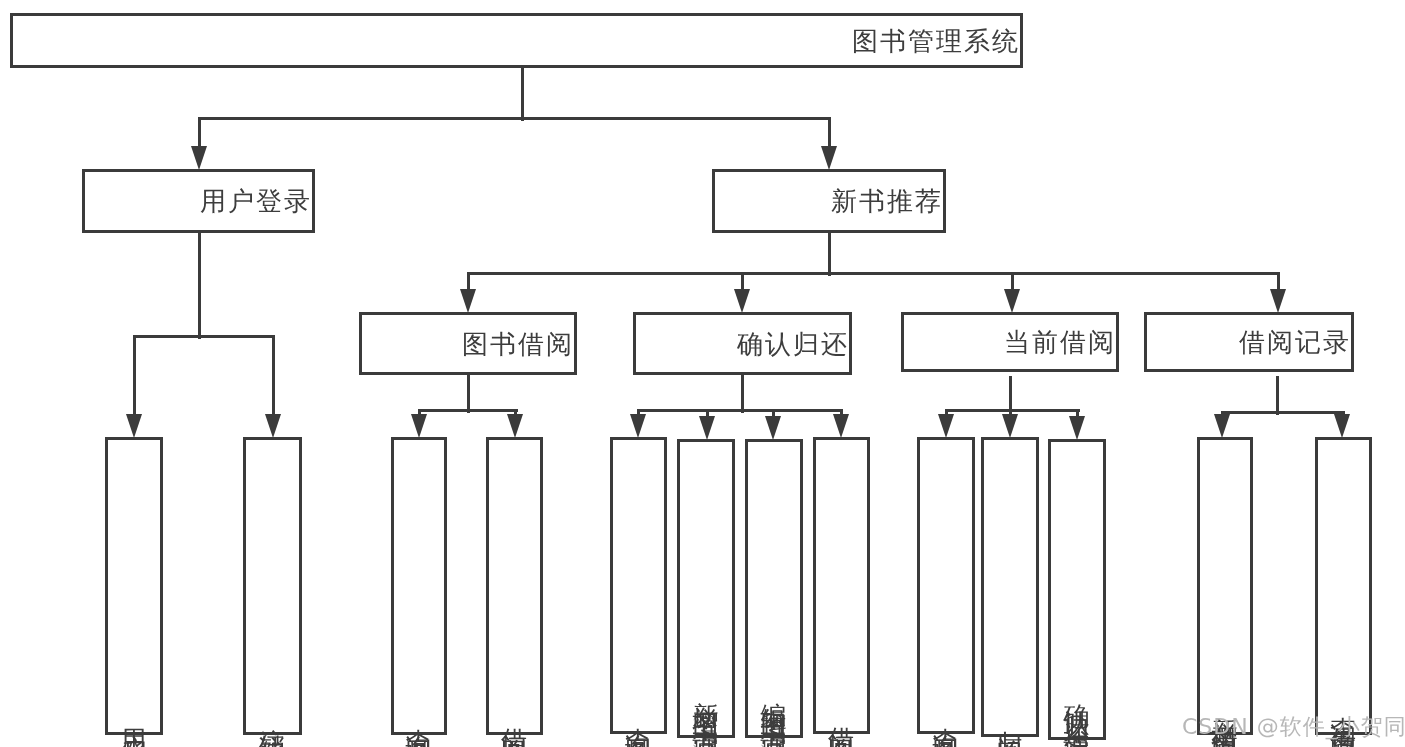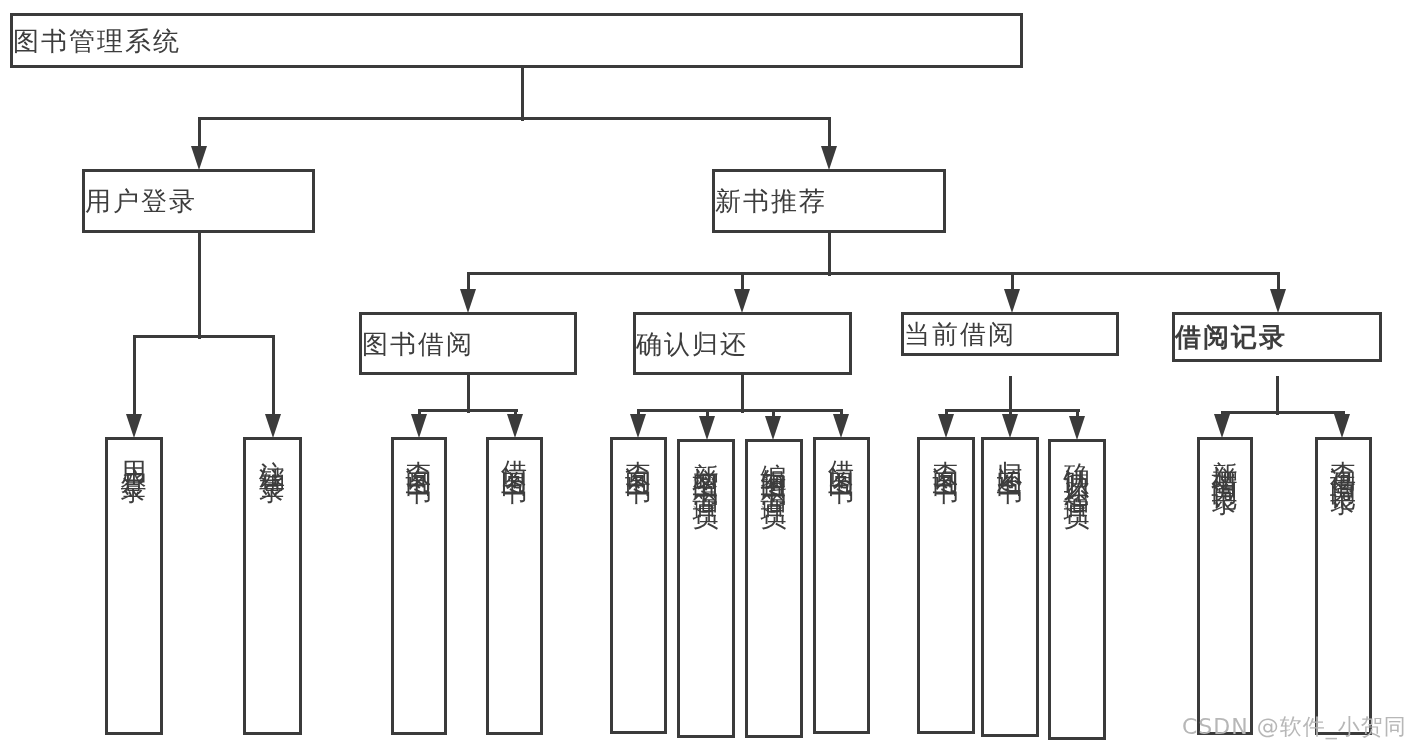--- a/index.html
+++ b/index.html
@@ -8,21 +8,21 @@
     width:1405px;height:747px;
     background:var(--bg,#fff);
     overflow:hidden;
     font-family:"DejaVu Sans","Liberation Sans",sans-serif;
   }
   .node{
     position:absolute;
     box-sizing:border-box;
     border:3px solid var(--line,#3b3b3b);
     background:#ffffff;
-    display:flex;align-items:center;justify-content:flex-start;
+    display:flex;align-items:center;justify-content:flex-end;
     font-size:26px;
     color:var(--text,#3d3d3d);
     letter-spacing:2px;
     z-index:1;
     line-height:1;
   }
   .node.v{
     writing-mode:vertical-rl;
     letter-spacing:6px;
     text-align:center;
@@ -160,24 +160,24 @@
       </div>
       <div class="node" style="left: 712px; top: 169px; width: 234px; height: 64px;">
         <span>新书推荐</span>
       </div>
       <div class="node" style="left: 359px; top: 312px; width: 218px; height: 63px;">
         <span>图书借阅</span>
       </div>
       <div class="node" style="left: 633px; top: 312px; width: 219px; height: 63px;">
         <span>确认归还</span>
       </div>
-      <div class="node" style="left: 901px; top: 312px; width: 218px; height: 44px;">
+      <div class="node" style="left: 901px; top: 312px; width: 218px; height: 60px;">
         <span>当前借阅</span>
       </div>
-      <div class="node" style="left: 1172px; top: 312px; width: 210px; height: 50px; font-weight: bold;">
+      <div class="node" style="left: 1144px; top: 312px; width: 210px; height: 60px;">
         <span>借阅记录</span>
       </div>
       <div class="node v" style="left: 105px; top: 437px; width: 58px; height: 298px;">
         <span>用户登录</span>
       </div>
       <div class="node v" style="left: 243px; top: 437px; width: 59px; height: 298px;">
         <span>注销登录</span>
       </div>
       <div class="node v" style="left: 391px; top: 437px; width: 56px; height: 298px;">
         <span>查询图书</span>

